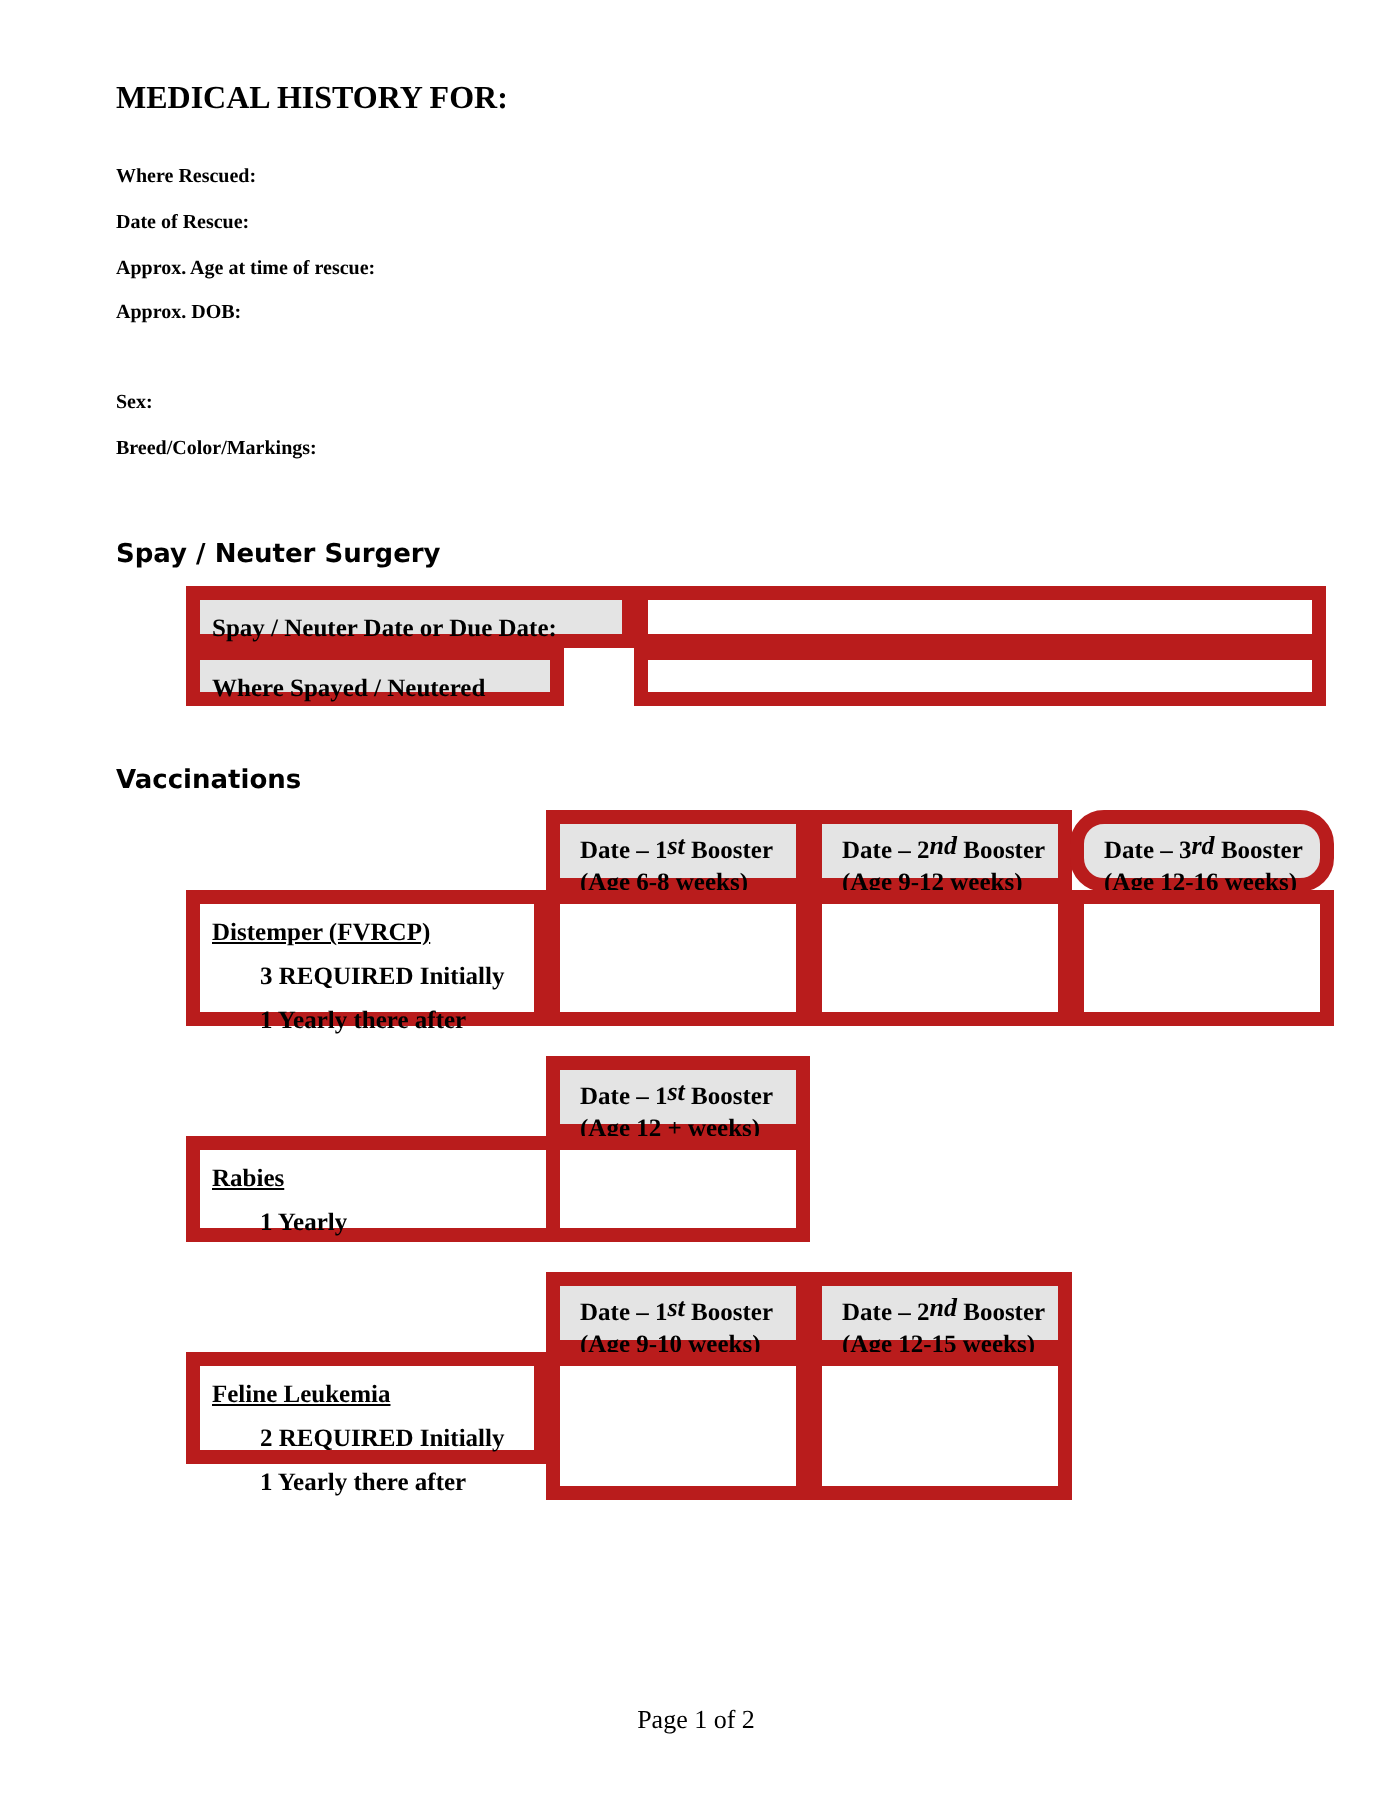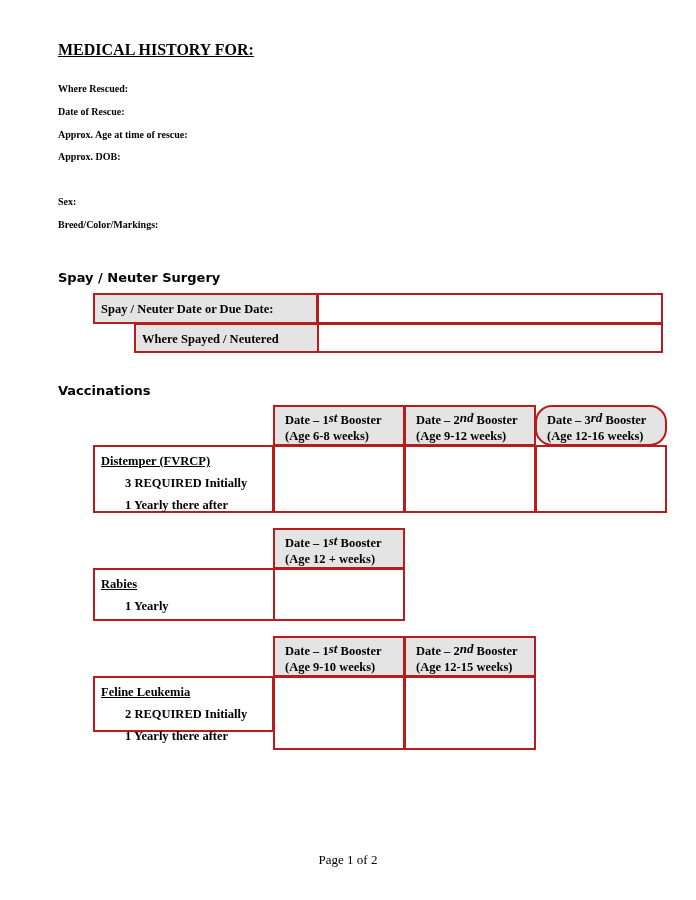--- a/index.html
+++ b/index.html
@@ -1,21 +1,21 @@
 <!DOCTYPE html>
 <html><head>
   <meta charset="utf-8">
   <style>
     html, body { margin: 0; padding: 0; background: #ffffff; }
     body { width: 696px; height: 900px; position: relative; overflow: hidden; font-family: "Liberation Serif", serif; color: #000; }
     .abs { position: absolute; }
-    .title { left: 58px; top: 41px; font-size: 16px; font-weight: bold; white-space: nowrap; text-decoration: underline; }
+    .title { left: 58px; top: 41px; font-size: 16px; font-weight: bold; white-space: nowrap; }
     .field { left: 58px; font-size: 10px; font-weight: bold; white-space: nowrap; }
     .section { left: 58px; font-family: "DejaVu Sans", sans-serif; font-size: 13px; font-weight: bold; white-space: nowrap; }
-    .cell { position: absolute; box-sizing: border-box; border: 2px solid #b91c1c; background: #fff; }
+    .cell { position: absolute; box-sizing: border-box; border: 7px solid #b91c1c; background: #fff; }
     .cell.shade { background: #e4e4e4; }
     .lbl { font-size: 12.5px; font-weight: bold; white-space: nowrap; position: absolute; left: 6px; }
     .hdr { font-size: 12.5px; font-weight: bold; white-space: nowrap; position: absolute; left: 10px; line-height: 16px; }
     .hdr sup { font-size: 13px; vertical-align: top; position: relative; top: -2px; font-style: italic; }
     .uline { text-decoration: underline; }
     .indent { left: 30px; }
     .footer { left: 0; width: 696px; top: 852px; text-align: center; font-size: 13px; }
   </style>
 </head>
 <body>
@@ -31,21 +31,21 @@
   <div class="abs field" style="top:196px">Sex:</div>
   <div class="abs field" style="top:219px">Breed/Color/Markings:</div>
 
   <div class="abs section" style="top:270px">Spay / Neuter Surgery</div>
 
   <div>
     <div class="cell shade" style="left:93px; top:293px; width:225px; height:31px;">
       <span class="lbl" style="top:7px">Spay / Neuter Date or Due Date:</span>
     </div>
     <div class="cell" style="left:317px; top:293px; width:346px; height:31px;"></div>
-    <div class="cell shade" style="left:93px; top:323px; width:189px; height:30px;margin-left:41px;">
+    <div class="cell shade" style="left:93px; top:323px; width:189px; height:30px;">
       <span class="lbl" style="top:7px">Where Spayed / Neutered</span>
     </div>
     <div class="cell" style="left:317px; top:323px; width:346px; height:30px;"></div>
   </div>
 
   <div class="abs section" style="top:383px">Vaccinations</div>
 
   <div>
     <div class="cell shade" style="left:273px; top:405px; width:132px; height:41px;">
       <div class="hdr" style="top:5px"><span>Date – </span><span>1</span><sup>st</sup><span> Booster</span></div>

